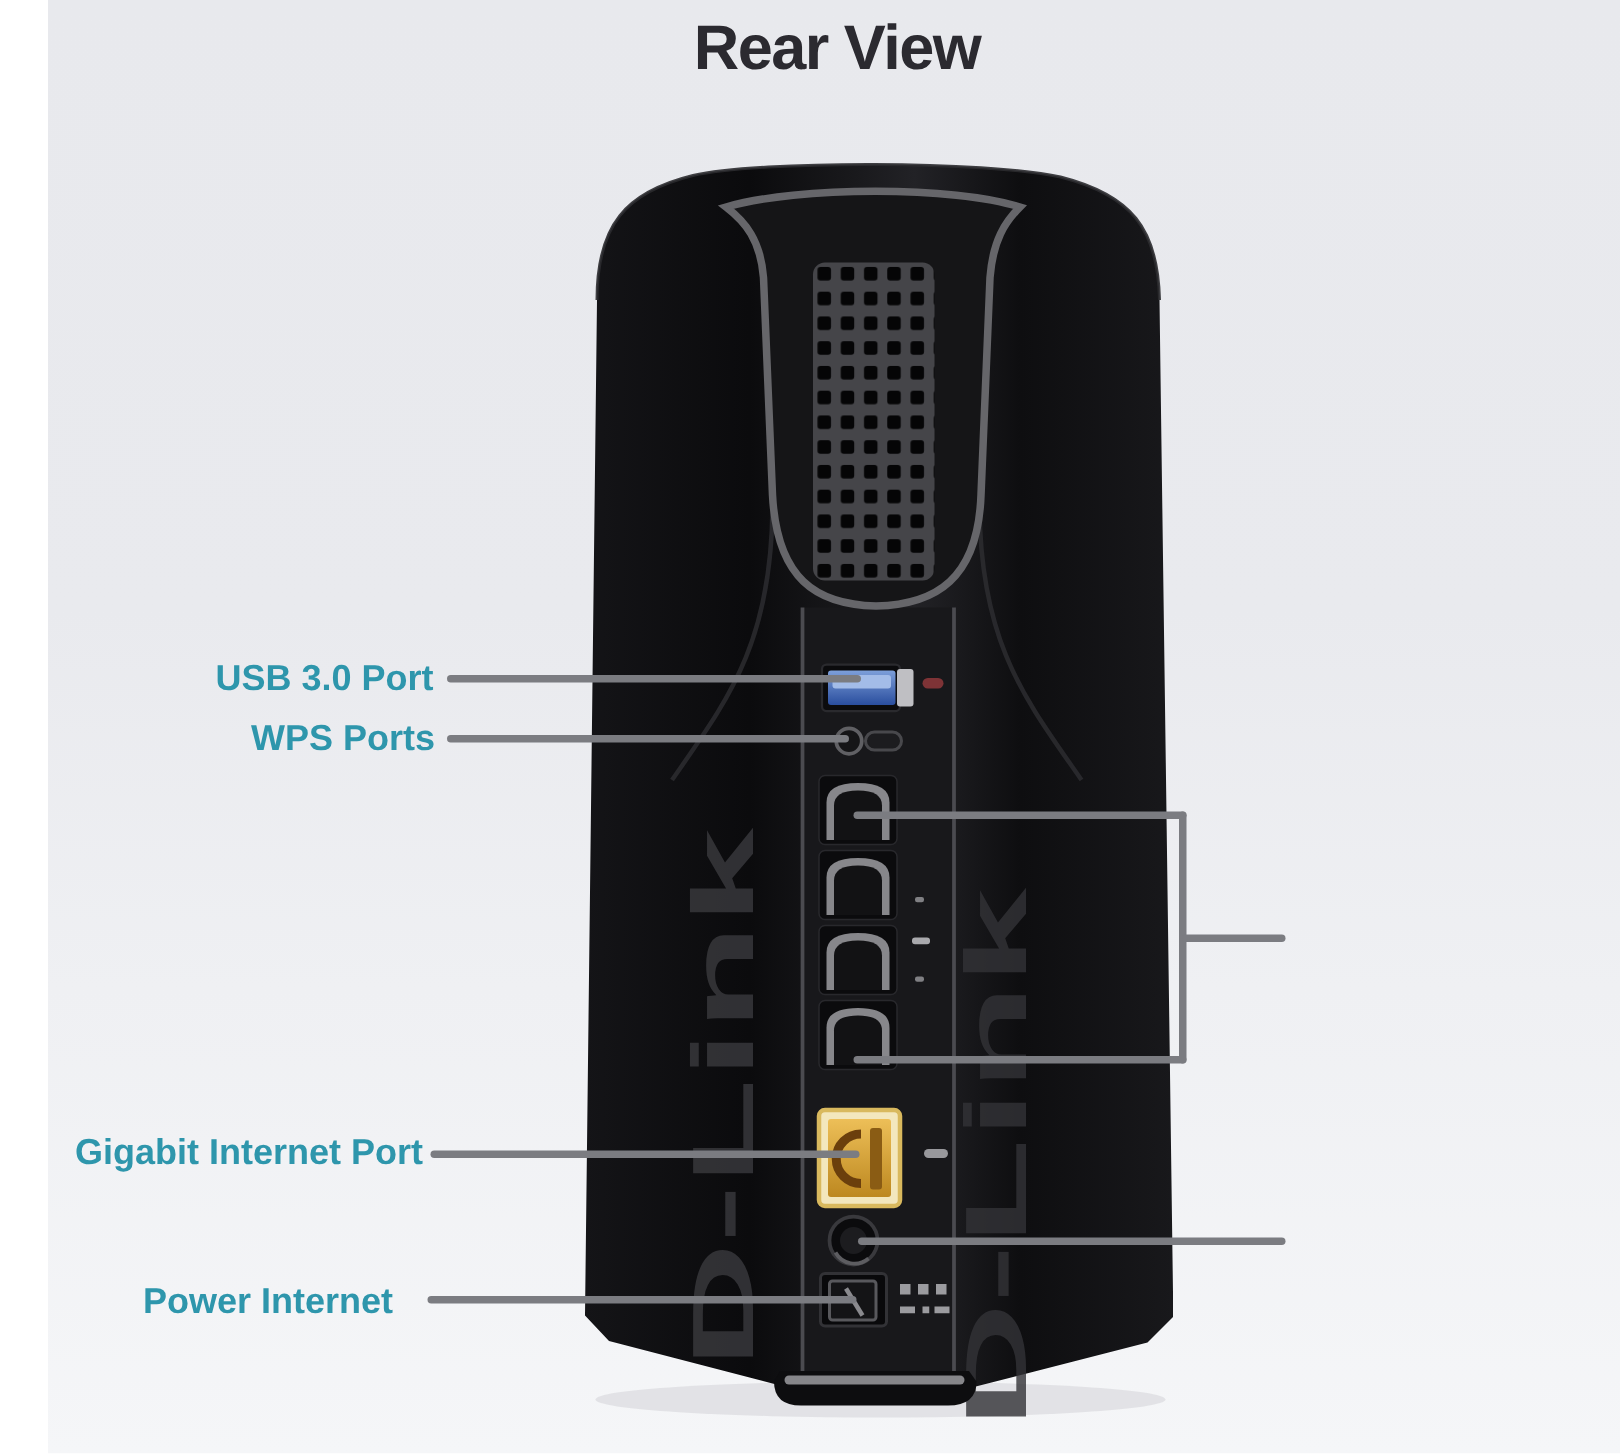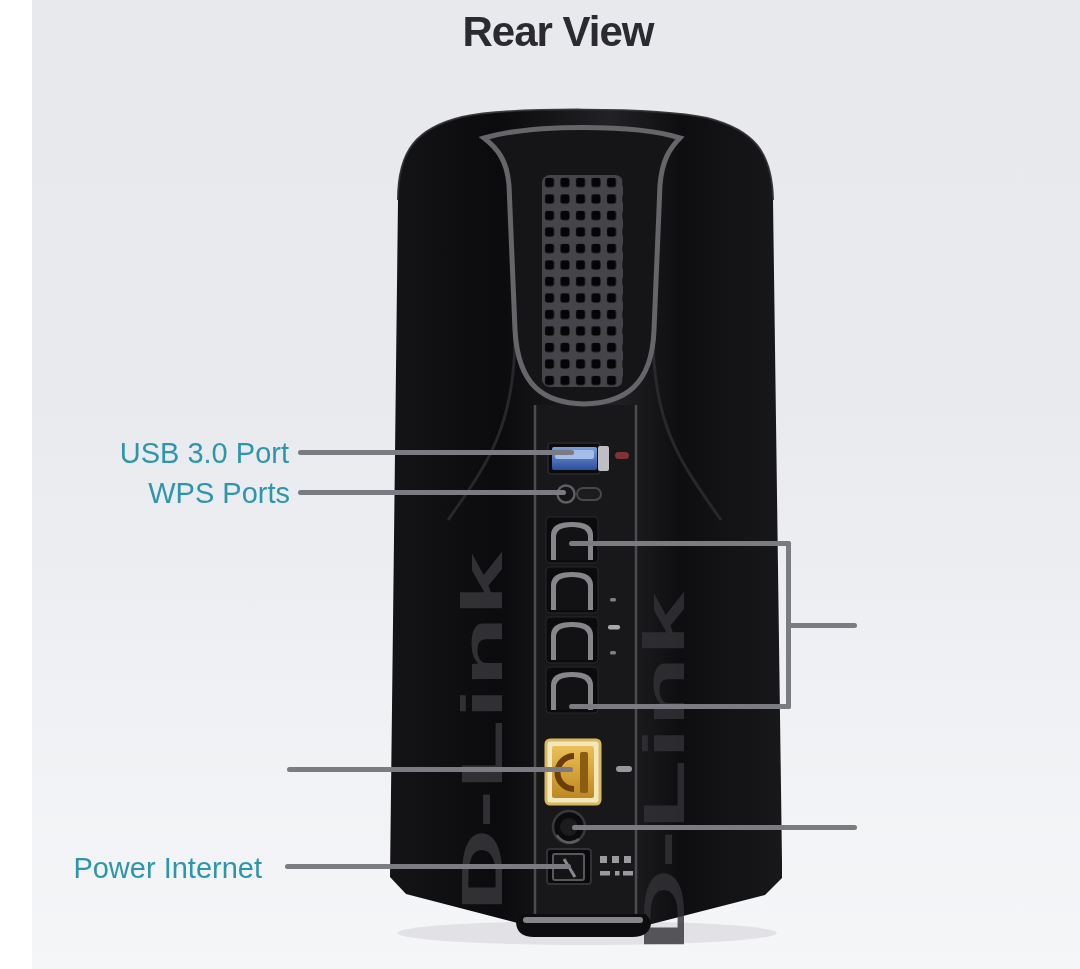--- a/index.html
+++ b/index.html
@@ -12,21 +12,21 @@
     margin-left:32px;
   }
   .title{
     position:absolute;top:8px;left:0;width:1052px;
     text-align:center;
     font-size:42px;font-weight:bold;letter-spacing:-1px;
     color:#2b2a30;
   }
   .label{
     position:absolute;
-    font-size:29px;font-weight:normal;line-height:32px;
+    font-size:24px;font-weight:bold;line-height:32px;
     color:#2e96ac;white-space:nowrap;
   }
   .lbl-usb{right:823px;top:437px;}
   .lbl-wps{right:822px;top:477px;}
   .lbl-lan{left:833px;top:610px;}
   .lbl-internet{right:830px;top:753px;}
   .lbl-power-btn{left:835px;top:811px;}
   .lbl-power-conn{right:850px;top:852px;}
   .cline{
     position:absolute;height:5px;background:#7b7c81;border-radius:3px;
@@ -174,15 +174,16 @@
   <div class="cline ln-lan-top"></div>
   <div class="cline ln-lan-bottom"></div>
   <div class="cline vert ln-lan-bracket"></div>
   <div class="cline ln-lan-mid"></div>
   <div class="cline ln-internet"></div>
   <div class="cline ln-power-btn"></div>
   <div class="cline ln-power-conn"></div>
 
   <div class="label lbl-usb">USB 3.0 Port</div>
   <div class="label lbl-wps">WPS Ports</div>
+  <div class="label lbl-internet">Gigabit Internet Port</div>
   <div class="label lbl-power-conn">Power Internet</div>
 
 </div>
 
 </body></html>

